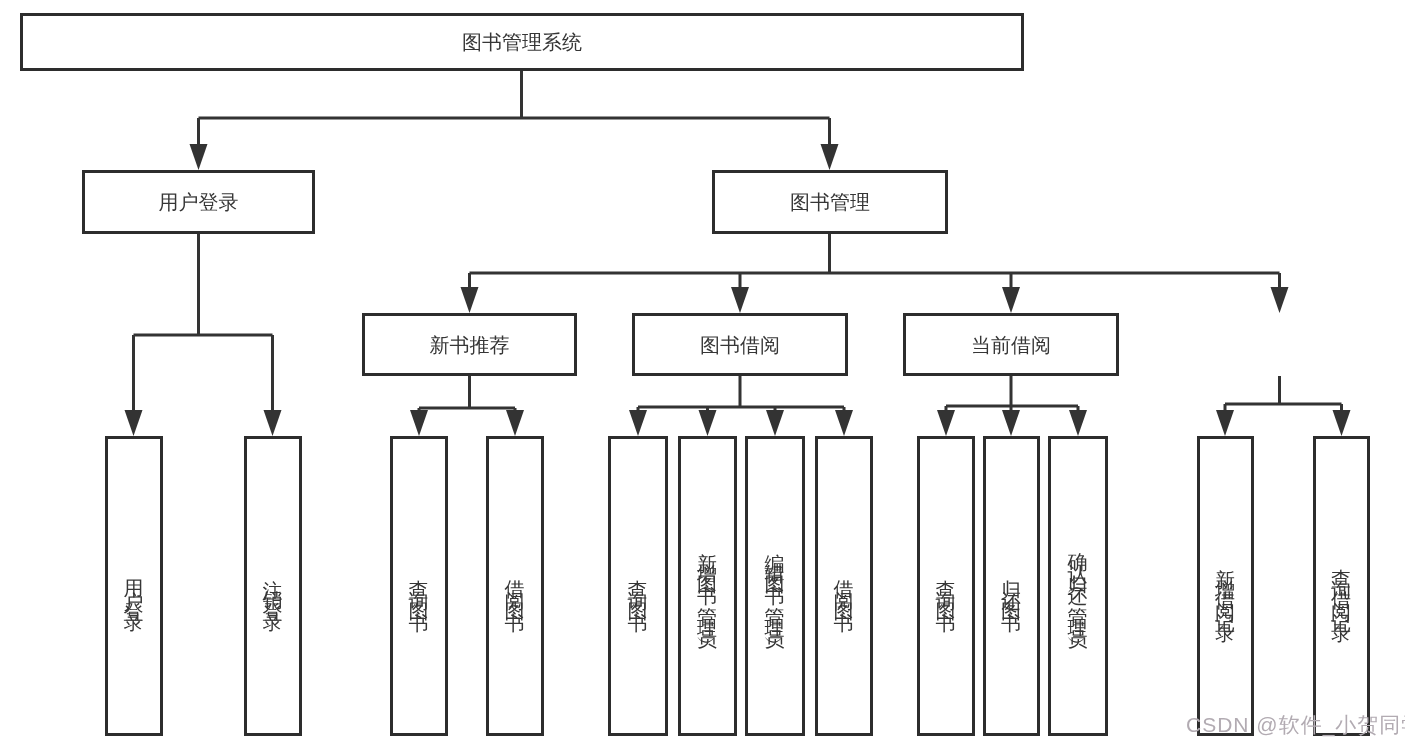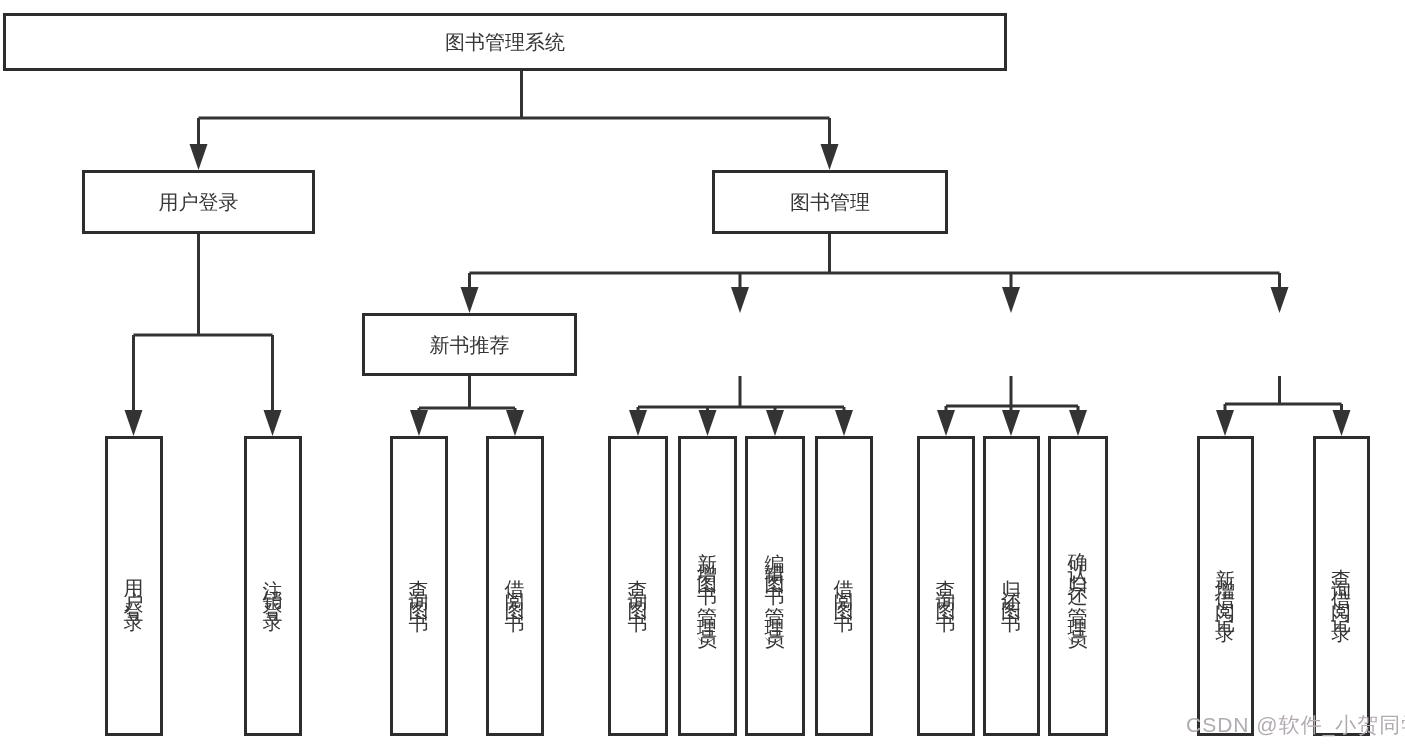--- a/index.html
+++ b/index.html
@@ -81,33 +81,39 @@
     <path d="M1011 376 V406 M946 406 H1078 M946 406 V412 M1011 406 V412 M1078 406 V412"></path>
     <polygon points="937,410 955,410 946,436"></polygon>
     <polygon points="1002,410 1020,410 1011,436"></polygon>
     <polygon points="1069,410 1087,410 1078,436"></polygon>
 
     <path d="M1279.5 376 V404 M1225 404 H1341.5 M1225 404 V412 M1341.5 404 V412"></path>
     <polygon points="1216,410 1234,410 1225,436"></polygon>
     <polygon points="1332.5,410 1350.5,410 1341.5,436"></polygon>
   </svg>
 
-  <div class="node h" style="left:3px;top:13px;width:1004px;height:58px">
+  <div class="node h" style="left:20px;top:13px;width:1004px;height:58px">
     <span>图书管理系统</span>
   </div>
 
   <div class="node h" style="left:82px;top:170px;width:233px;height:64px">
     <span>用户登录</span>
   </div>
   <div class="node h" style="left:712px;top:170px;width:236px;height:64px">
     <span>图书管理</span>
   </div>
 
   <div class="node h" style="left:362px;top:313px;width:215px;height:63px">
     <span>新书推荐</span>
+  </div>
+  <div class="node h" style="left:632px;top:313px;width:216px;height:63px">
+    <span>图书借阅</span>
+  </div>
+  <div class="node h" style="left:903px;top:313px;width:216px;height:63px">
+    <span>当前借阅</span>
   </div>
 
   <div class="node v" style="left:105px;top:436px;width:58px;height:300px">
     <span>用户登录</span>
   </div>
   <div class="node v" style="left:244px;top:436px;width:58px;height:300px">
     <span>注销登录</span>
   </div>
 
   <div class="node v" style="left:390px;top:436px;width:58px;height:300px">

